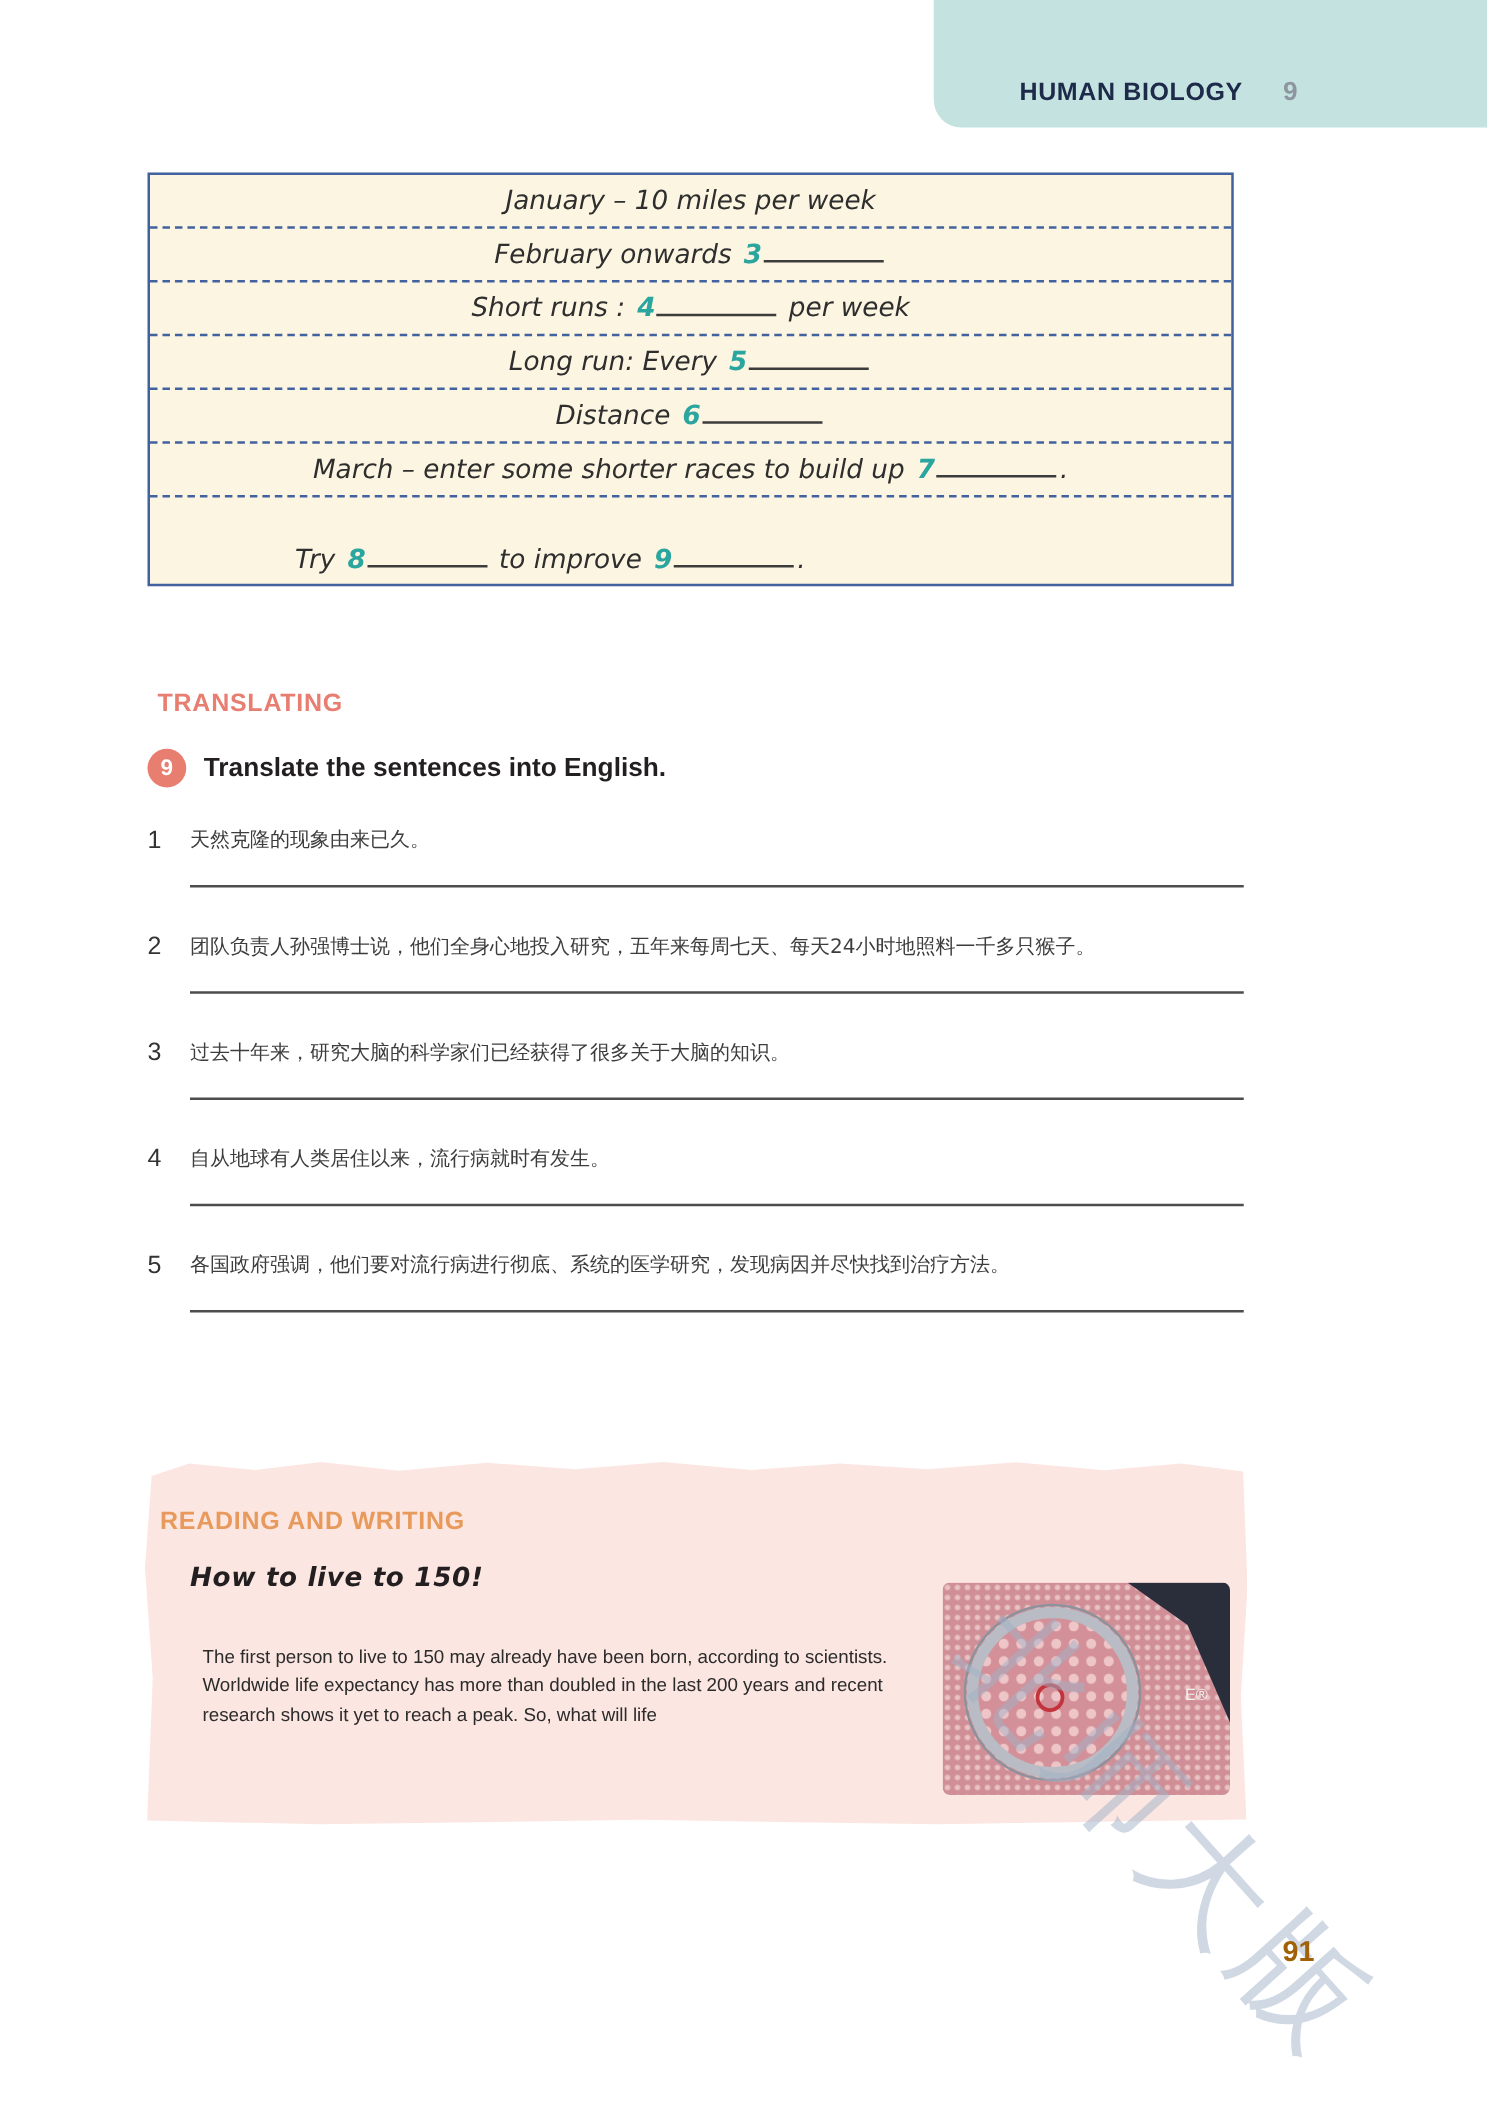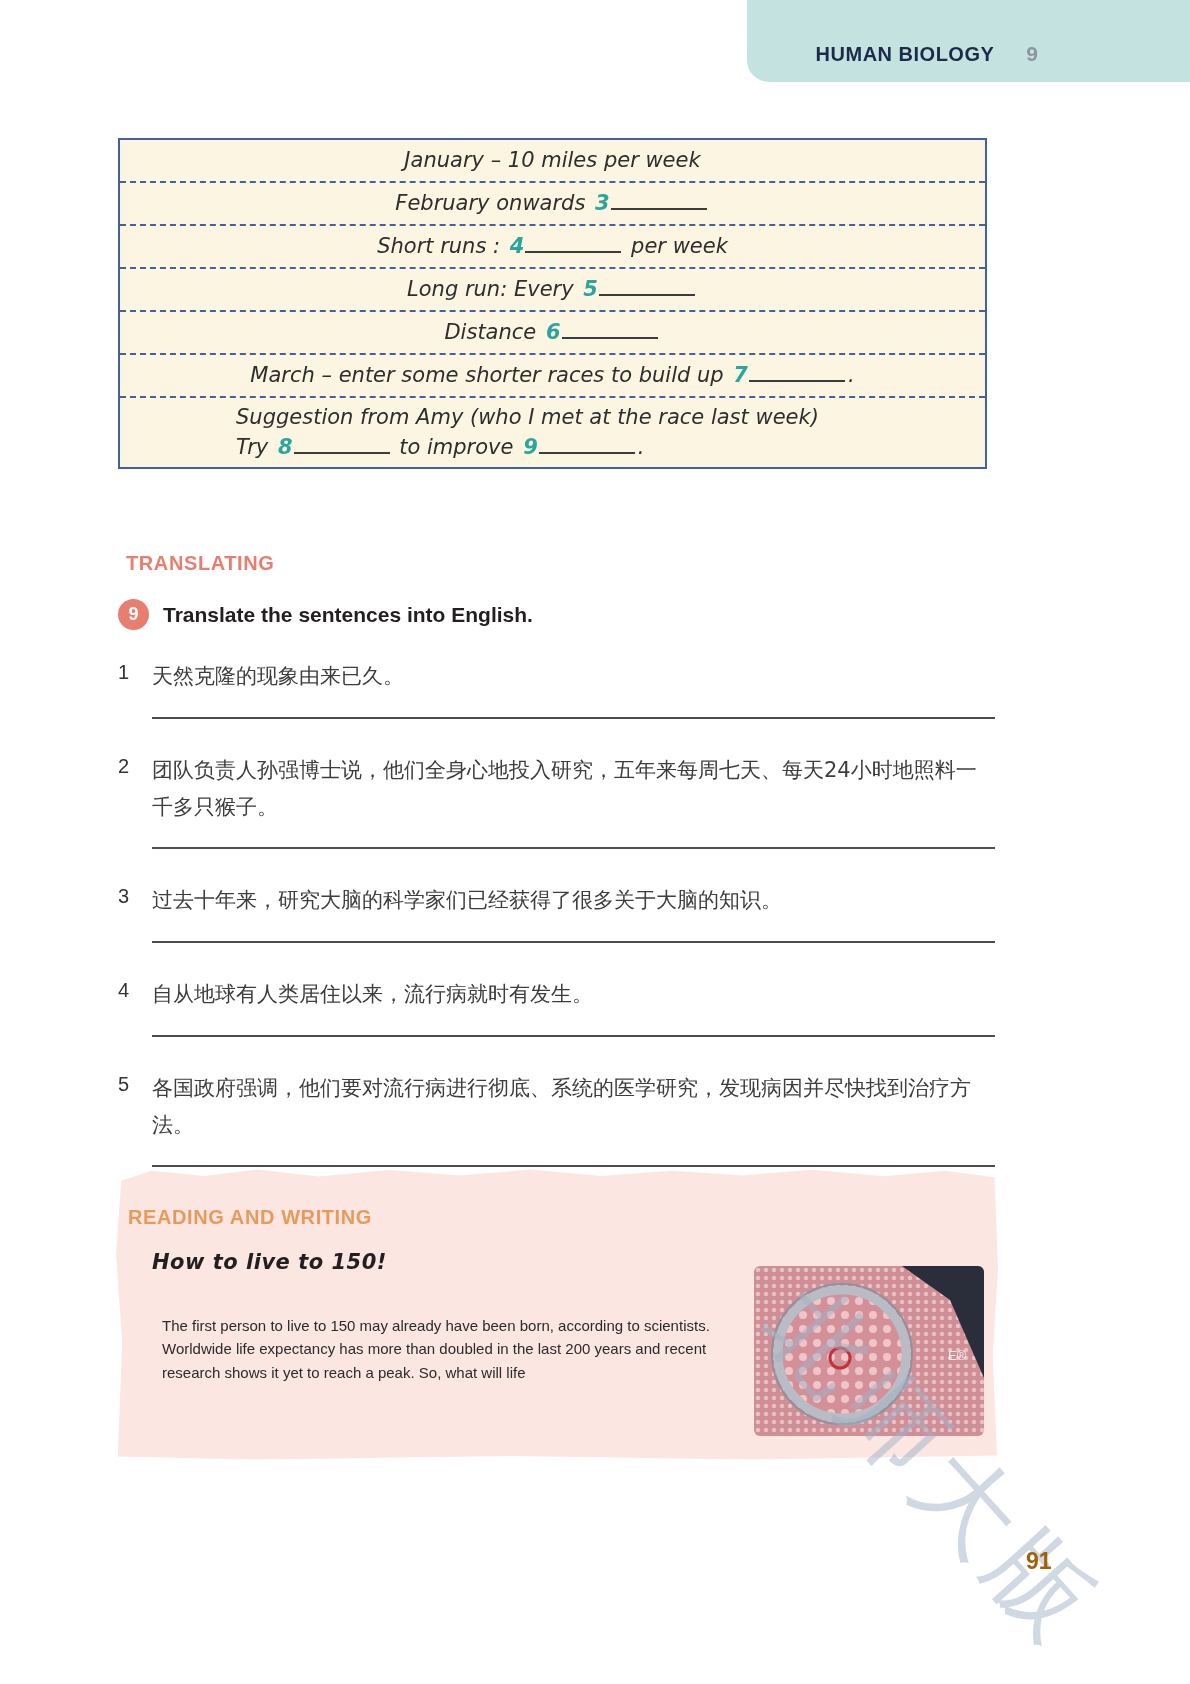--- a/index.html
+++ b/index.html
@@ -1,20 +1,20 @@
 <!DOCTYPE html>
 <html><head>
 <meta charset="utf-8">
 <style>
   html,body{margin:0;padding:0;}
   body{font-family:"Liberation Sans",sans-serif;background:#ffffff;}
   .page{position:relative;width:1190px;height:1684px;background:#ffffff;overflow:hidden;}
 
   
-  .header-tab{position:absolute;top:0;left:747px;width:443px;height:82px;background:#c4e3e0;
+  .header-tab{position:absolute;top:0;left:747px;width:443px;height:102px;background:#c4e3e0;
     border-radius:0 0 0 22px;display:flex;align-items:flex-end;justify-content:flex-end;
     padding:0 152px 16px 0;box-sizing:border-box;gap:32px;}
   .header-title{font-size:20px;font-weight:bold;color:#1e2a49;letter-spacing:.5px;}
   .header-num{font-size:21px;font-weight:bold;color:#8d959e;}
 
   
   .notebook{position:absolute;left:118px;top:138px;width:869px;background:#fcf5e1;border:2px solid #41629f;box-sizing:border-box;}
   .nb-row{border-bottom:2px dashed #41629f;min-height:43px;display:flex;align-items:center;justify-content:center;
     font-style:italic;font-size:21px;color:#2e2e2e;font-family:"DejaVu Sans",sans-serif;
     padding:4px 10px;box-sizing:border-box;text-align:center;}
@@ -29,21 +29,21 @@
   .section-label{font-size:20px;font-weight:bold;letter-spacing:.6px;}
   .section-label.coral{color:#e87e70;padding-left:8px;}
   .ex-header{display:flex;align-items:center;gap:14px;margin-top:24px;}
   .badge{width:31px;height:31px;border-radius:50%;background:#e87e70;color:#fff;font-weight:bold;font-size:18px;
     display:flex;align-items:center;justify-content:center;flex:none;}
   .instruction{font-size:21px;font-weight:bold;color:#231f20;}
   .trans-items{margin-top:28px;}
   .trans-item{margin-bottom:33px;}
   .ti-row{display:flex;}
   .ti-num{width:34px;flex:none;font-size:20px;color:#333;padding-top:3px;}
-  .ti-text{flex:1;font-size:21px;line-height:1.75;color:#3d3d3d;font-family:"DejaVu Sans","Liberation Sans",sans-serif;}
+  .ti-text{flex:1;font-size:16px;line-height:1.75;color:#3d3d3d;font-family:"DejaVu Sans","Liberation Sans",sans-serif;}
   .answer-line{border-bottom:2px solid #4d4d4f;margin-left:34px;margin-top:22px;height:0;}
 
   
   .reading{position:absolute;left:116px;top:1166px;width:882px;height:294px;background:#fbe6e2;
     clip-path:polygon(0.6% 5%,4% 1.6%,10% 3.4%,16% 1.2%,23% 3.6%,31% 1.4%,39% 3.2%,47% 1.2%,55% 3.4%,63% 1.6%,
       71% 3.2%,79% 1.3%,87% 3.5%,94% 1.6%,99.6% 3.8%,100% 35%,99.4% 65%,99.9% 98.5%,72% 99.8%,45% 98.6%,
       16% 99.8%,0.2% 98.8%,0.7% 60%,0% 30%);}
   .section-label.orange{color:#e89a5c;position:absolute;left:12px;top:40px;}
   .article-title{position:absolute;left:36px;top:84px;font-size:21px;font-weight:bold;font-style:italic;color:#231f20;
     font-family:"DejaVu Sans",sans-serif;letter-spacing:.5px;}
@@ -79,21 +79,21 @@
       <div class="nb-row">
         <div class="nb-inner"><span>Long run: Every </span><span class="nb-num">5</span><span class="blank"></span></div>
       </div>
       <div class="nb-row">
         <div class="nb-inner"><span>Distance </span><span class="nb-num">6</span><span class="blank"></span></div>
       </div>
       <div class="nb-row">
         <div class="nb-inner"><span>March – enter some shorter races to build up </span><span class="nb-num">7</span><span class="blank"></span><span>.</span></div>
       </div>
       <div class="nb-row nb-left">
-        <div class="nb-inner"><span>Suggestion from Amy (who I met at the race last week)</span><br><span>Try </span><span class="nb-num">8</span><span class="blank"></span><span> to improve </span><span class="nb-num">9</span><span class="blank"></span><span>.</span></div>
+        <div class="nb-inner"><br><span>Try </span><span class="nb-num">8</span><span class="blank"></span><span> to improve </span><span class="nb-num">9</span><span class="blank"></span><span>.</span></div>
       </div>
     </div>
 
   <div class="translating">
     <div class="section-label coral">TRANSLATING</div>
     <div class="ex-header">
       <span class="badge">9</span>
       <span class="instruction">Translate the sentences into English.</span>
     </div>
     <div class="trans-items" id="translation-items">

